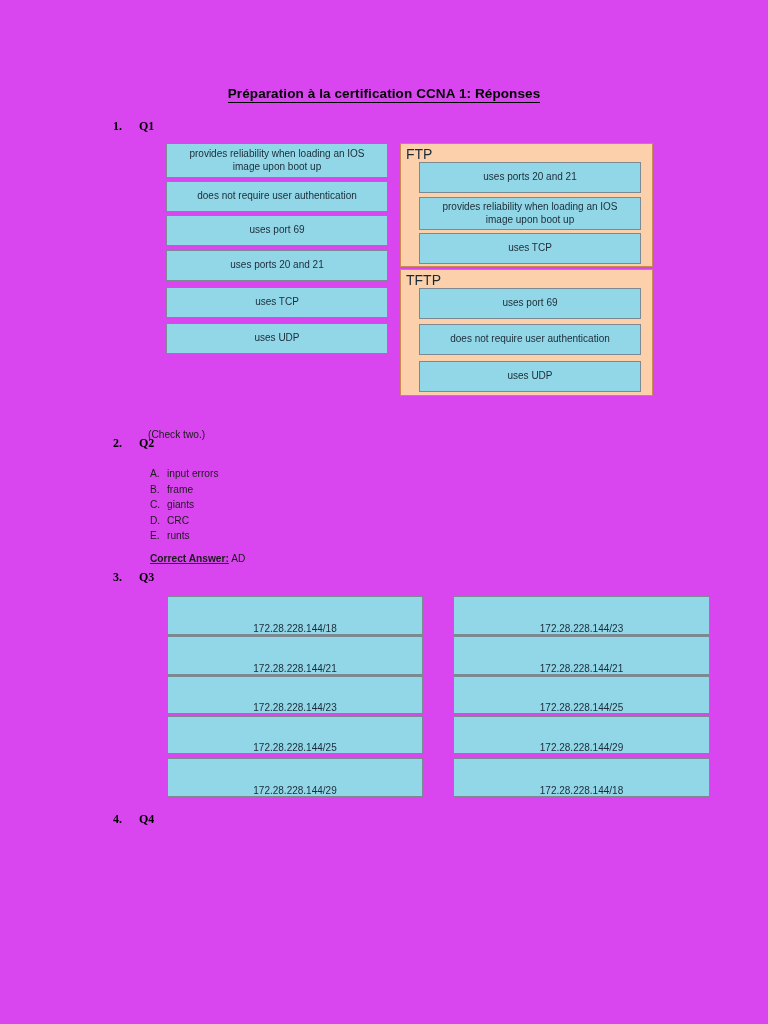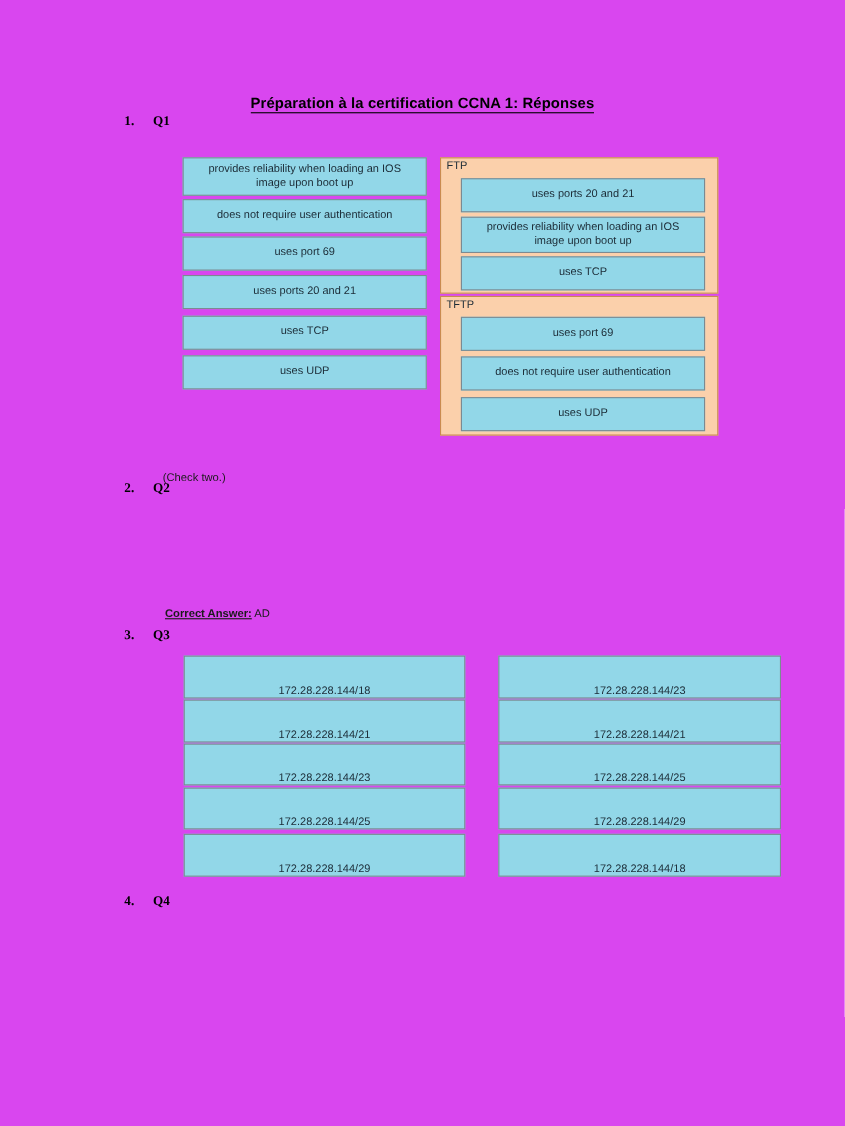--- a/index.html
+++ b/index.html
@@ -63,21 +63,21 @@
   
   .cat-panel {
     position: absolute;
     background: #fbd0ab;
     border: 1.2px solid #c98b50;
   }
   .cat-label {
     position: absolute;
     left: 5px;
     top: 2px;
-    font-size: 10px;
+    font-size: 14px;
     color: #1b2b36;
     font-family: "Liberation Sans", sans-serif;
   }
 
   
   .q2-body {
     position: absolute;
     left: 148px;
     top: 428px;
     width: 545px;
@@ -119,21 +119,21 @@
 </style>
 </head>
 <body>
 
 <div class="page">
 
   <div class="doc-title">
     <span>Préparation à la certification CCNA 1: Réponses</span>
   </div>
 
-  <div class="q-heading" style="left:113px; top:103px;">
+  <div class="q-heading" style="left:113px; top:119px;">
     <span class="num">1.</span><span>Q1</span>
   </div>
 
   <div class="blue-box" style="left:166px; top:143px; width:222px; height:35px;">
     <span>provides reliability when loading an IOS image upon boot up</span>
   </div>
   <div class="blue-box" style="left:166px; top:181px; width:222px; height:31px;">
     <span>does not require user authentication</span>
   </div>
   <div class="blue-box" style="left:166px; top:215px; width:222px; height:31px;">
@@ -176,20 +176,37 @@
   </div>
 
   <div class="q-heading" style="left:113px; top:436px;">
     <span class="num">2.</span><span>Q2</span>
   </div>
 
   <div class="q2-body">
     <div>(Check two.)</div>
   </div>
 
+  <div class="q2-options">
+    <div class="opt">
+      <span class="letter">A.</span><span>input errors</span>
+    </div>
+    <div class="opt">
+      <span class="letter">B.</span><span>frame</span>
+    </div>
+    <div class="opt">
+      <span class="letter">C.</span><span>giants</span>
+    </div>
+    <div class="opt">
+      <span class="letter">D.</span><span>CRC</span>
+    </div>
+    <div class="opt">
+      <span class="letter">E.</span><span>runts</span>
+    </div>
+  </div>
 
   <div class="q2-answer">
     <b>Correct Answer:</b>
     <span>AD</span>
   </div>
 
   <div class="q-heading" style="left:113px; top:570px;">
     <span class="num">3.</span><span>Q3</span>
   </div>
 

